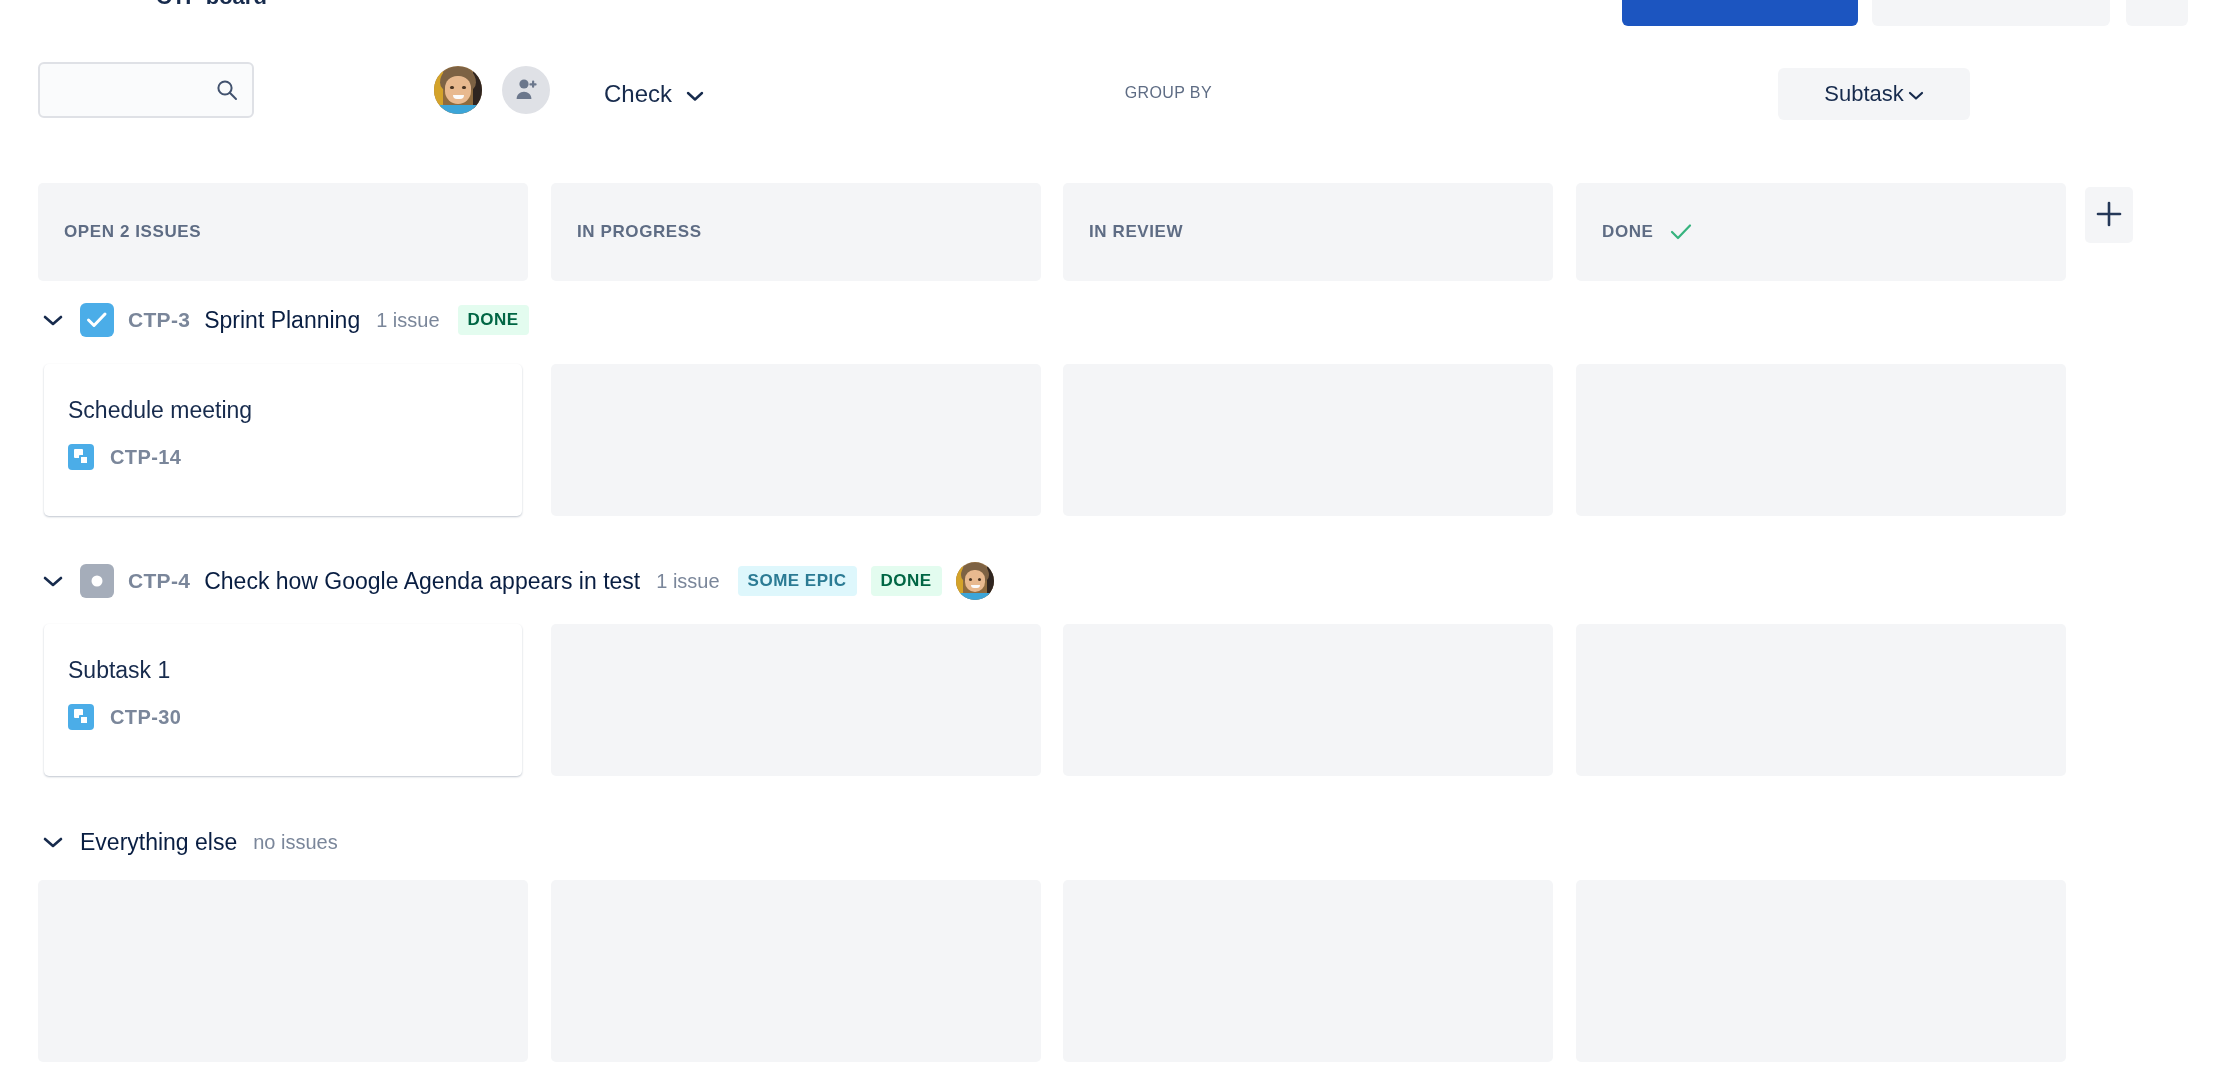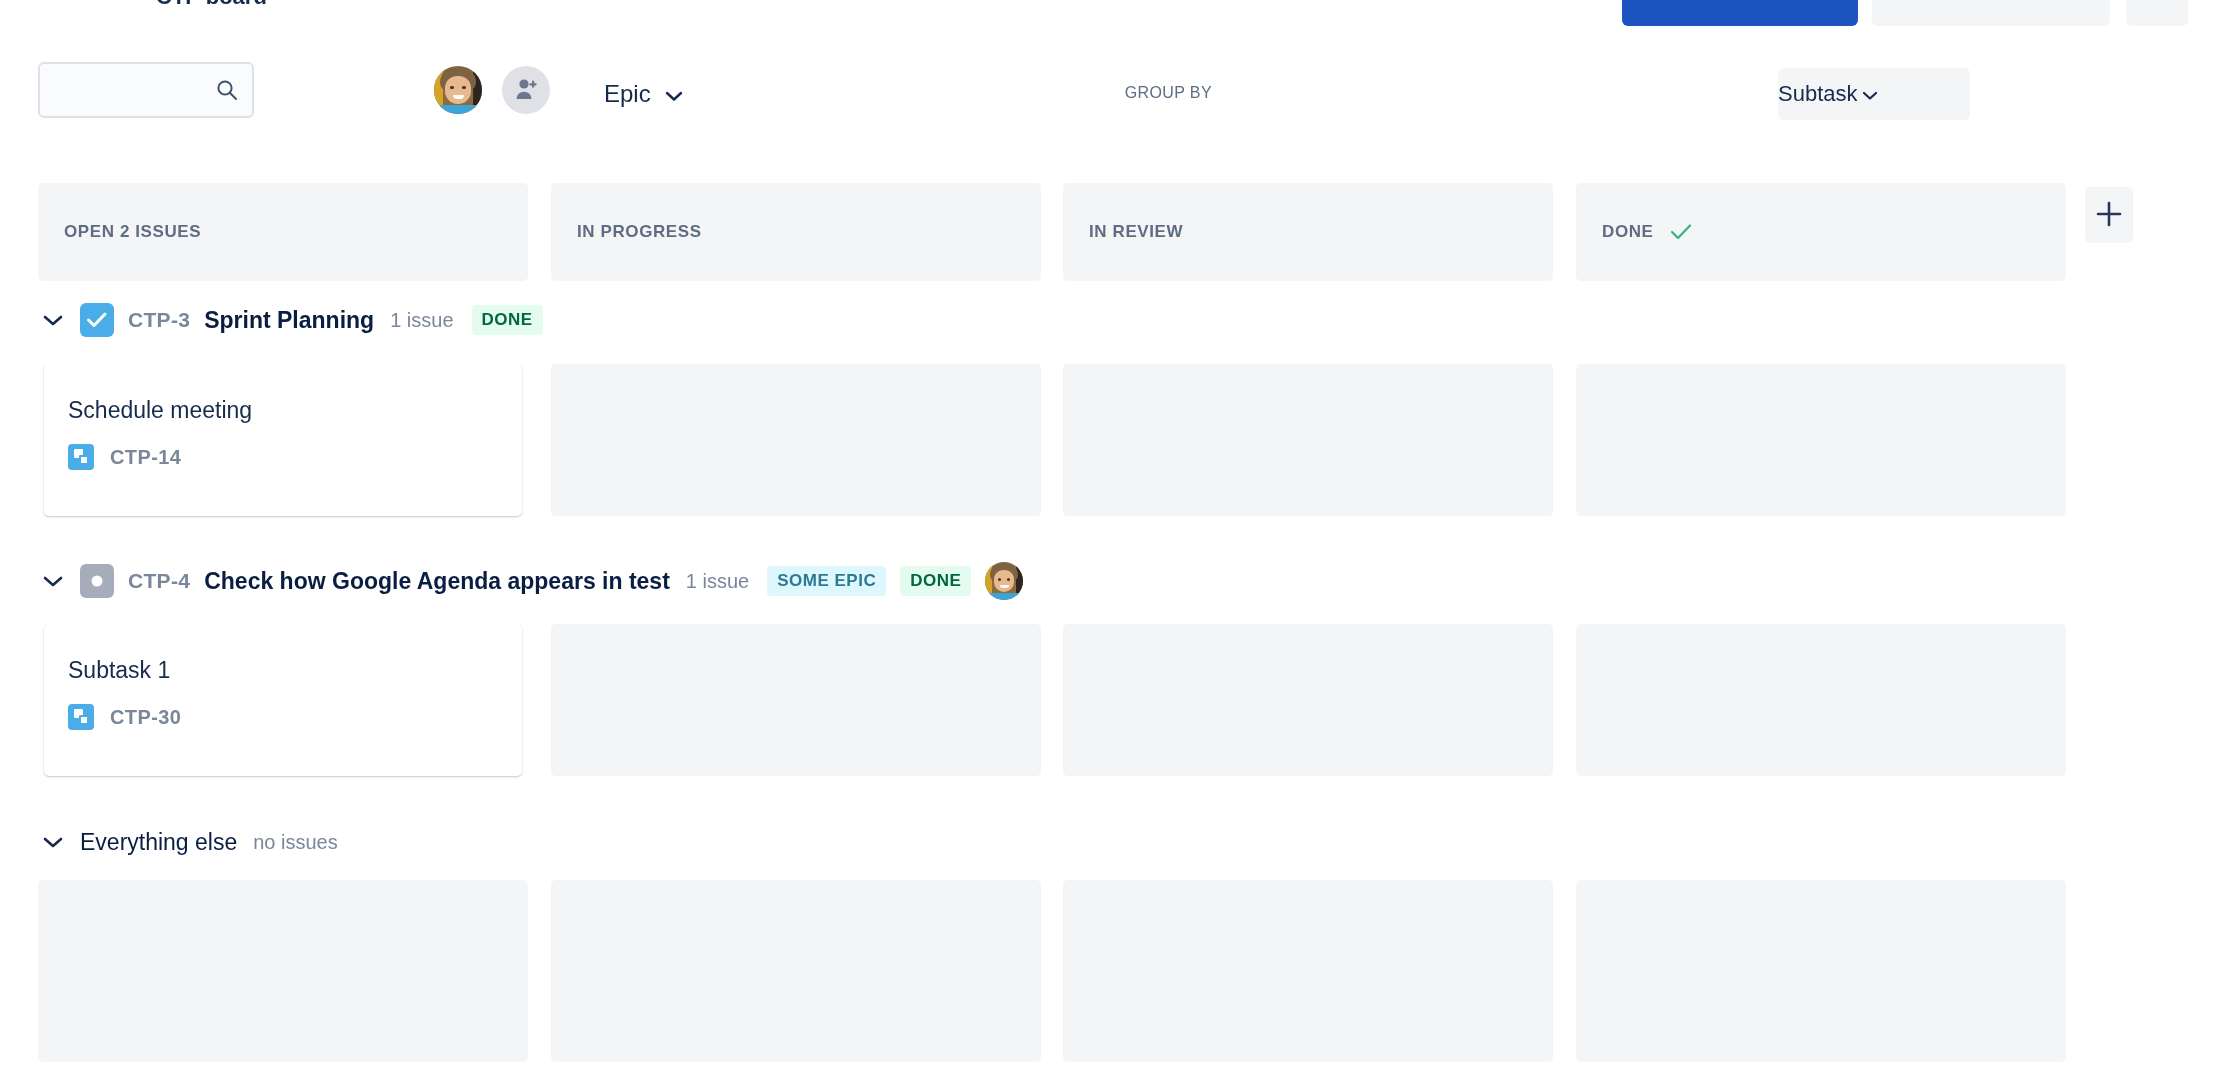--- a/index.html
+++ b/index.html
@@ -77,21 +77,21 @@
 
   .group-by-label {
     position: absolute; right: 1018px; top: 36px;
     font-size: 16px; font-weight: 400; letter-spacing: 0.4px;
     color: #5e6c84;
   }
   .group-by-select {
     position: absolute; left: 1778px; top: 20px;
     width: 192px; height: 52px; border-radius: 6px;
     background: #f4f5f7; border: none; cursor: pointer;
-    display: flex; align-items: center; gap: 4px;
+    display: flex; align-items: center; justify-content: center; gap: 4px;
     font-family: "Liberation Sans", sans-serif;
     font-size: 22px; font-weight: 500; color: #172b4d;
   }
   .insights-btn {
     position: absolute; left: 1990px; top: 20px;
     width: 200px; height: 52px; border-radius: 6px;
     background: #f4f5f7; border: none; cursor: pointer;
     display: flex; align-items: center; justify-content: center; gap: 14px;
     font-family: "Liberation Sans", sans-serif;
     font-size: 22px; font-weight: 500; color: #172b4d;
@@ -135,21 +135,21 @@
     display: flex; align-items: center; justify-content: center;
     margin-right: 14px; flex: 0 0 auto;
   }
   .type-icon.task  { background: #4bade8; }
   .type-icon.story { background: #a5adba; }
   .lane-key {
     font-size: 21px; font-weight: 700; color: #7a869a; letter-spacing: 0.3px;
     margin-right: 14px; white-space: nowrap;
   }
   .lane-title {
-    font-size: 23px; font-weight: 700; color: #091e42;
+    font-size: 23px; font-weight: 400; color: #091e42;
     margin-right: 16px; white-space: nowrap;
   }
   .lane-count {
     font-size: 20px; color: #7a869a; margin-right: 18px; white-space: nowrap;
   }
   .badge {
     display: inline-flex; align-items: center; height: 30px; padding: 0 10px;
     border-radius: 4px; font-size: 17px; font-weight: 700; letter-spacing: 0.5px;
     margin-right: 14px; white-space: nowrap;
   }
@@ -241,21 +241,21 @@
   <button class="add-people">
     <svg width="26" height="26" viewBox="0 0 26 26">
       <circle cx="11" cy="7" r="4.6" fill="#6b778c"></circle>
       <path d="M3.6 22c0-4.3 3.4-7.2 7.4-7.2s7.4 2.9 7.4 7.2z" fill="#6b778c"></path>
       <rect x="19" y="3.6" width="2.2" height="7.2" rx="1" fill="#6b778c"></rect>
       <rect x="16.4" y="6.2" width="7.2" height="2.2" rx="1" fill="#6b778c"></rect>
     </svg>
   </button>
 
   <button class="epic-select">
-    <span>Epic</span>
+    <span>Check</span>
     <span>
       <svg width="18" height="12" viewBox="0 0 18 12">
         <path d="M2 3 L9 9.5 L16 3" fill="none" stroke="#172b4d" stroke-width="2.4" stroke-linecap="round" stroke-linejoin="round"></path>
       </svg>
     </span>
   </button>
 
   <div class="group-by-label">GROUP BY</div>
 
   <button class="group-by-select">

